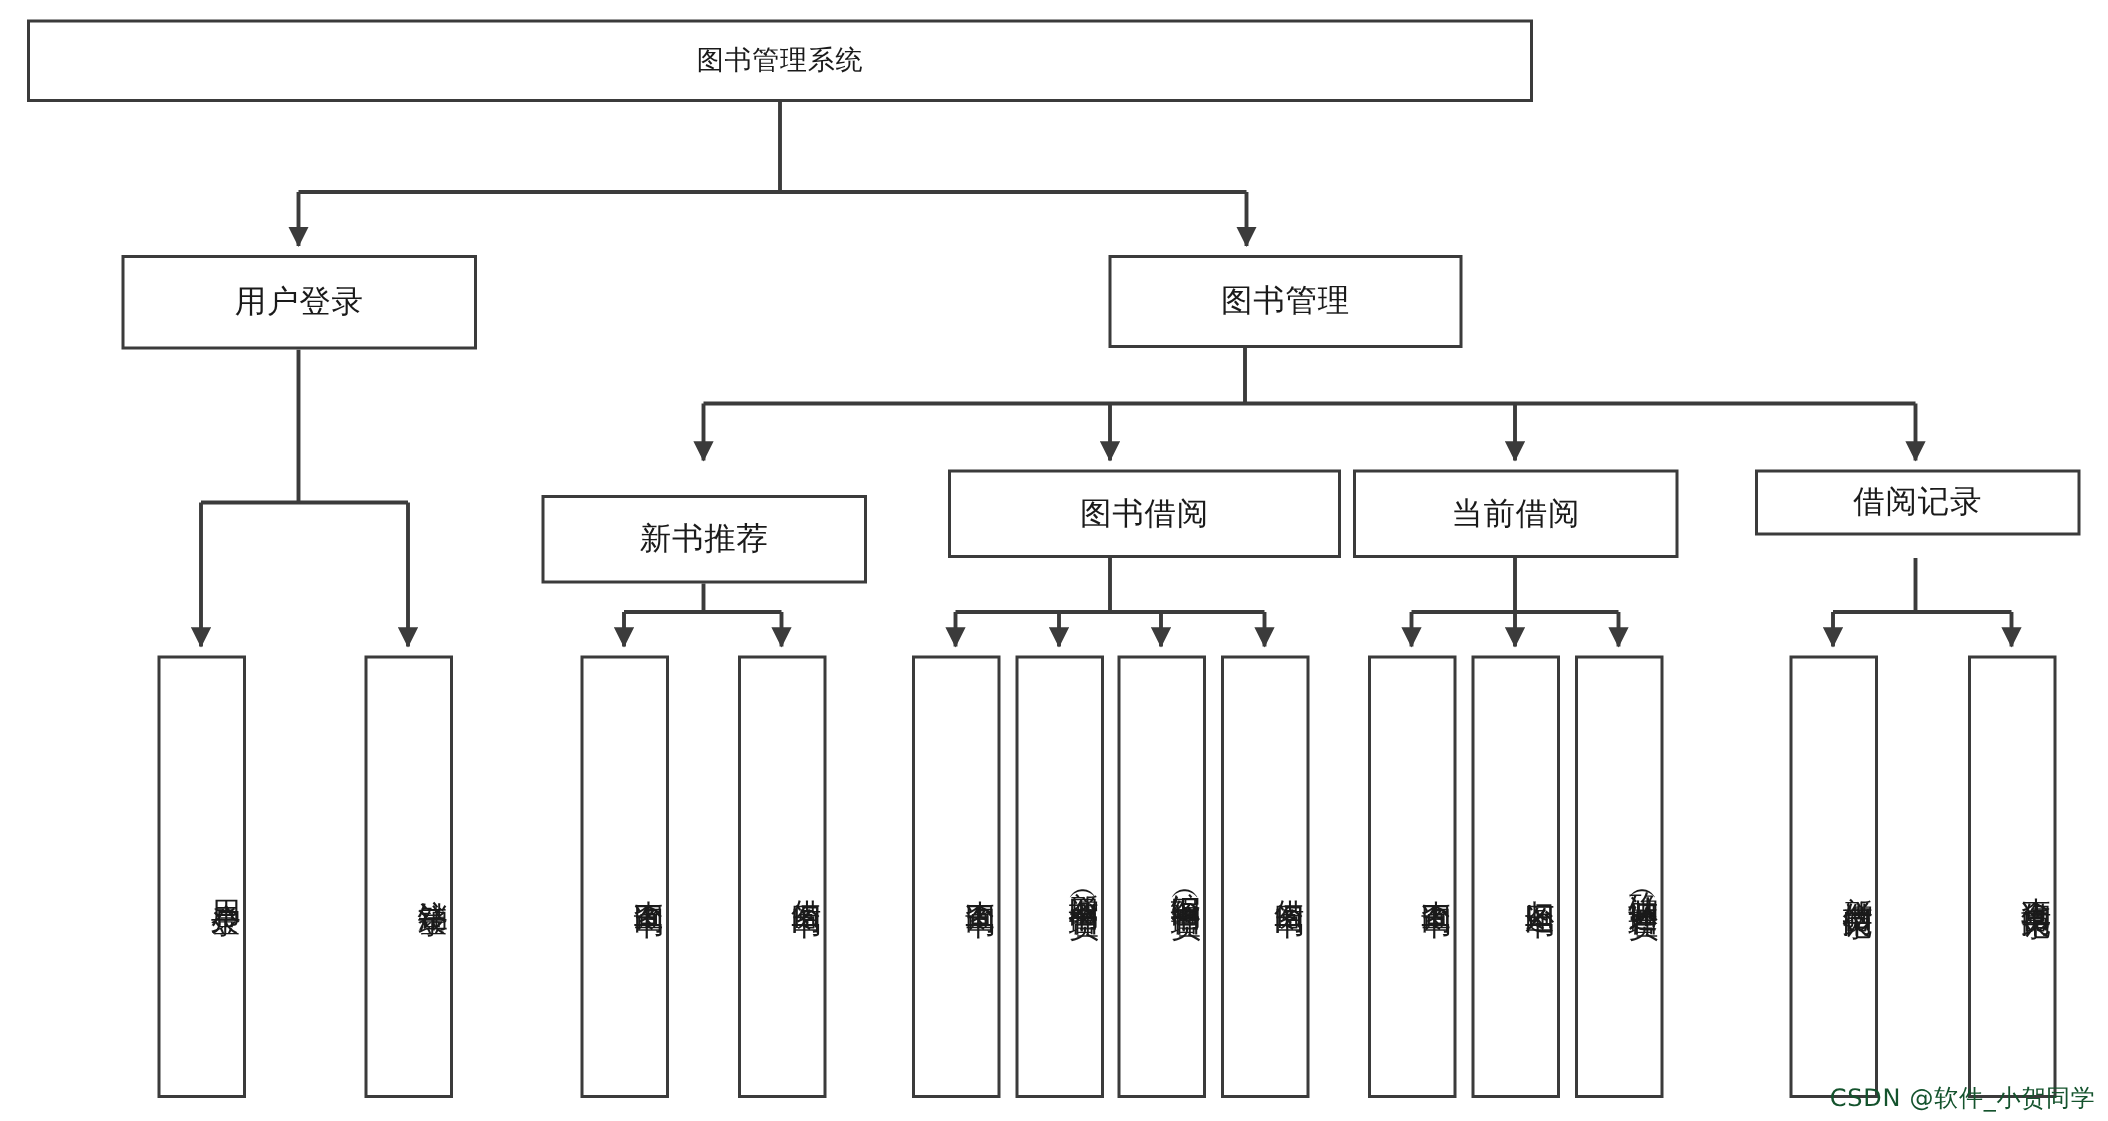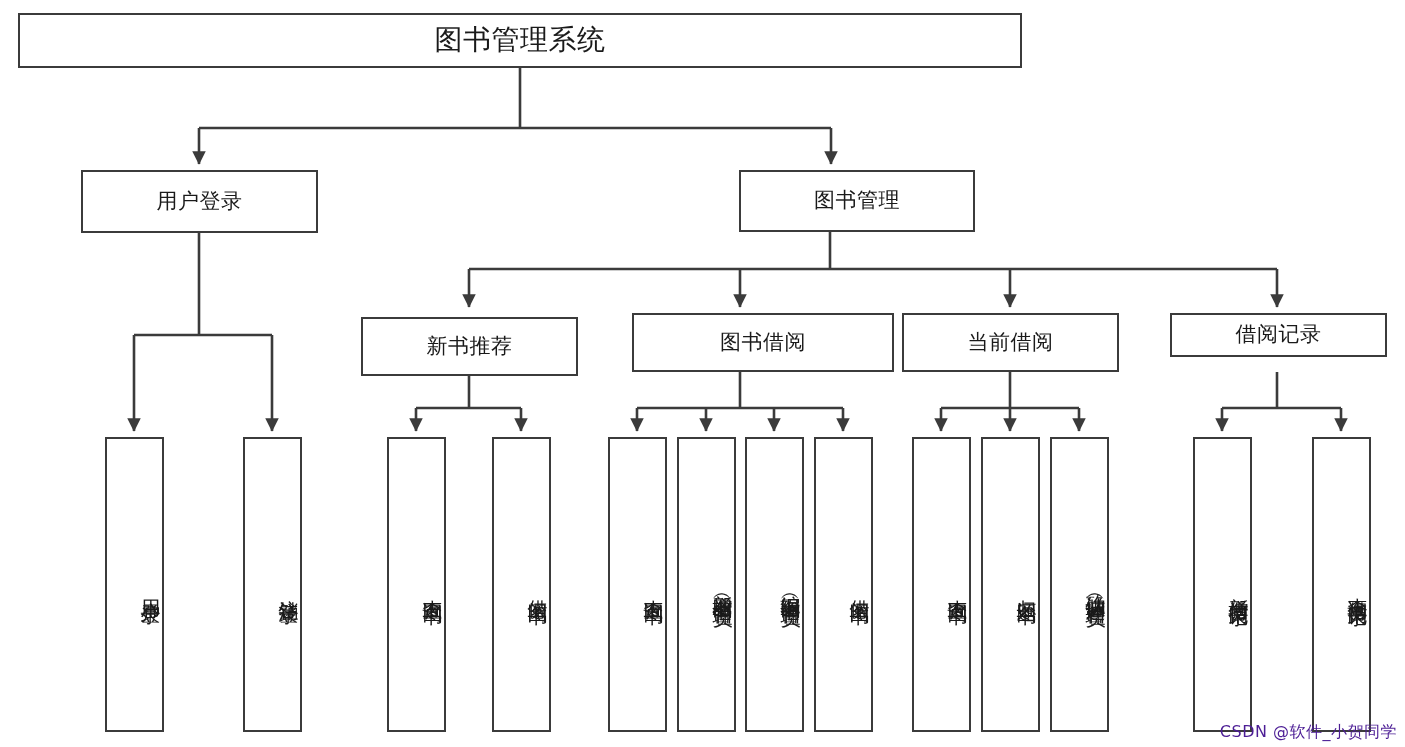--- a/index.html
+++ b/index.html
@@ -50,28 +50,28 @@
     align-items: flex-start;
     justify-content: center;
     padding-top: 6px;
     white-space: normal;
   }
   .node-v > span {
     writing-mode: vertical-rl;
     text-orientation: upright;
   }
   #root-node {
-    font-size: 28px;
+    font-size: 18px;
   }
   #watermark {
     position: absolute;
     right: 8px;
     bottom: 4px;
     font-size: 16px;
-    color: #4c1d95;
+    color: #14532d;
     letter-spacing: 0.5px;
     white-space: nowrap;
     user-select: none;
   }
 </style>
 </head>
 <body>
 
 <div id="canvas">
 
@@ -129,21 +129,21 @@
     <span>图书管理系统</span>
   </div>
 
   <div class="node-box node-h" style="left:81px; top:170px; width:237px; height:63px;">
     <span>用户登录</span>
   </div>
   <div class="node-box node-h" style="left:712px; top:170px; width:236px; height:62px;margin-left:27px;">
     <span>图书管理</span>
   </div>
 
-  <div class="node-box node-h" style="left:361px; top:317px; width:217px; height:59px;">
+  <div class="node-box node-h" style="left:361px; top:330px; width:217px; height:59px;">
     <span>新书推荐</span>
   </div>
   <div class="node-box node-h" style="left:632px; top:313px; width:262px; height:59px;">
     <span>图书借阅</span>
   </div>
   <div class="node-box node-h" style="left:902px; top:313px; width:217px; height:59px;">
     <span>当前借阅</span>
   </div>
   <div class="node-box node-h" style="left:1170px; top:313px; width:217px; height:44px;">
     <span>借阅记录</span>

